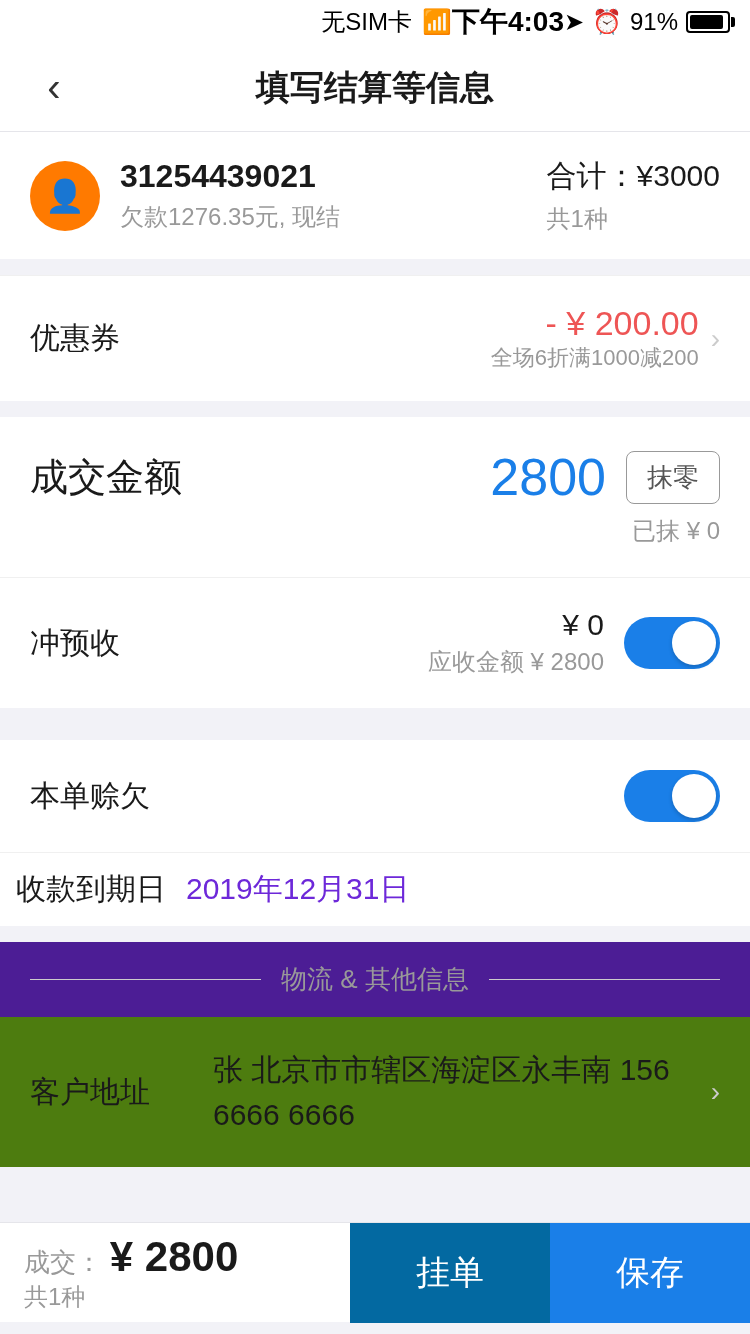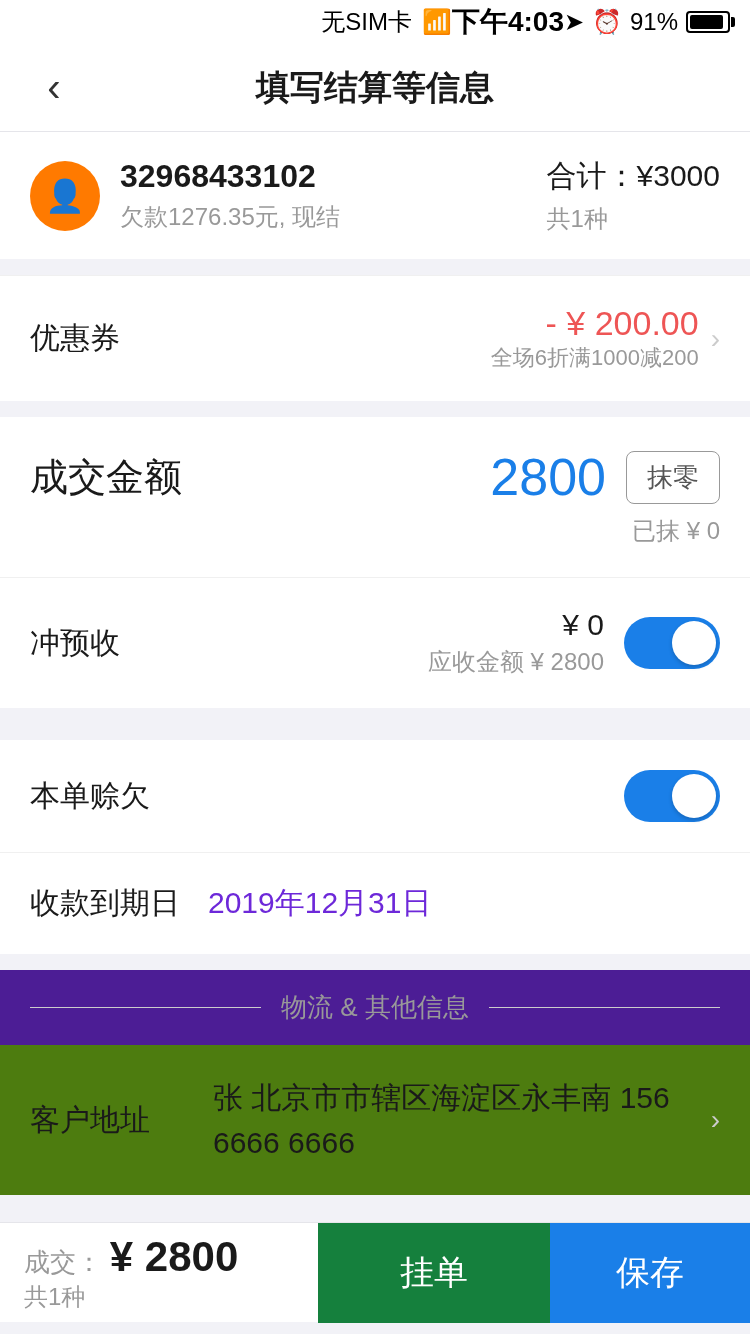--- a/index.html
+++ b/index.html
@@ -169,24 +169,24 @@
       display: flex;
       align-items: center;
       justify-content: space-between;
       margin-top: 16px;
     }
     .debt-label { font-size: 30px; color: #1a1a1a; }
 
     
     .duedate-section {
       background: #fff;
-      padding: 30px;
-      display: flex;
-      align-items: center;
-      gap: 28px;
+      padding: 16px;
+      display: flex;
+      align-items: center;
+      gap: 20px;
       border-top: 1px solid #f0f0f0;
     }
     .duedate-label { font-size: 30px; color: #1a1a1a; }
     .duedate-value { font-size: 30px; color: #6d28d9; }
 
     
     .logistics-header {
       background: #4c1d95;
       padding: 20px 30px;
       display: flex;
@@ -225,22 +225,22 @@
       border-top: 1px solid #e5e5ea;
     }
     .bottom-info {
       flex: 1;
       padding: 0 24px;
     }
     .bottom-deal { font-size: 26px; color: #999; }
     .bottom-amount { font-size: 42px; font-weight: 600; color: #1a1a1a; }
     .bottom-count { font-size: 24px; color: #999; }
     .btn-hold {
-      width: 232px; height: 100px;
-      background: #15803d;
+      width: 200px; height: 100px;
+      background: #0369a1;
       display: flex; align-items: center; justify-content: center;
       font-size: 34px; color: #fff; font-weight: 500;
       cursor: pointer;
     }
     .btn-save {
       width: 200px; height: 100px;
       background: #1a7fe8;
       display: flex; align-items: center; justify-content: center;
       font-size: 34px; color: #fff; font-weight: 500;
       cursor: pointer;
@@ -272,21 +272,21 @@
 
 <div class="content">
 
   <div class="card">
     <div class="customer-row">
       <div class="customer-left">
         <div class="avatar">
           <span>👤</span>
         </div>
         <div class="customer-info">
-          <div class="customer-phone">32968433102</div>
+          <div class="customer-phone">31254439021</div>
           <div class="customer-sub">欠款1276.35元, 现结</div>
         </div>
       </div>
       <div class="customer-right">
         <div class="total-amount">合计：¥3000</div>
         <div class="total-count">共1种</div>
       </div>
     </div>
   </div>
 

